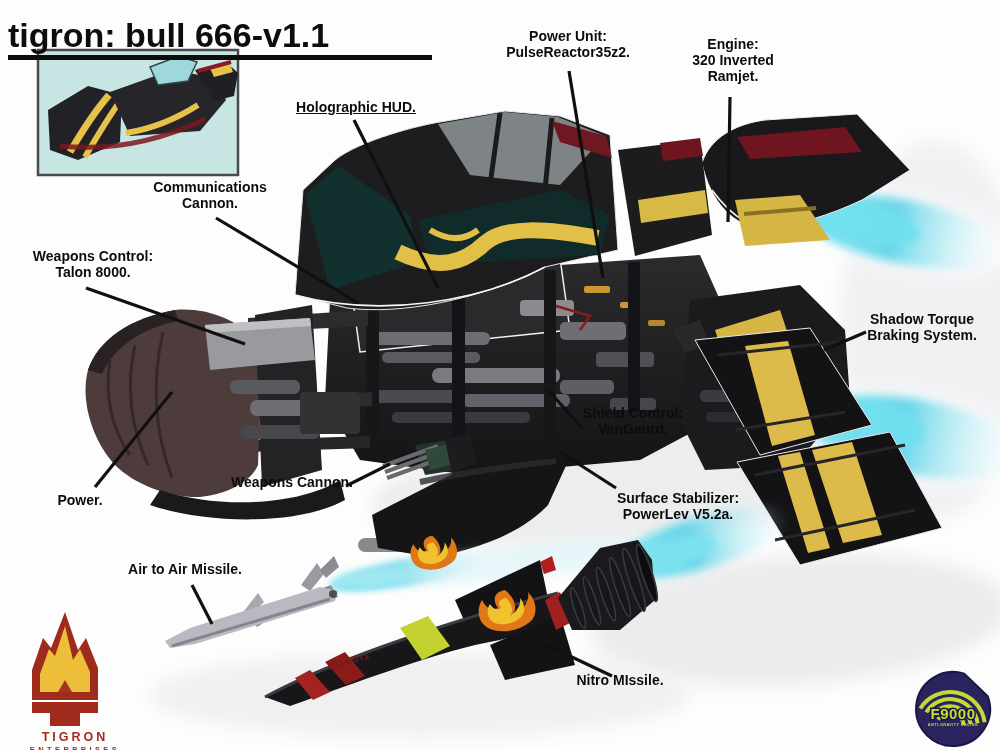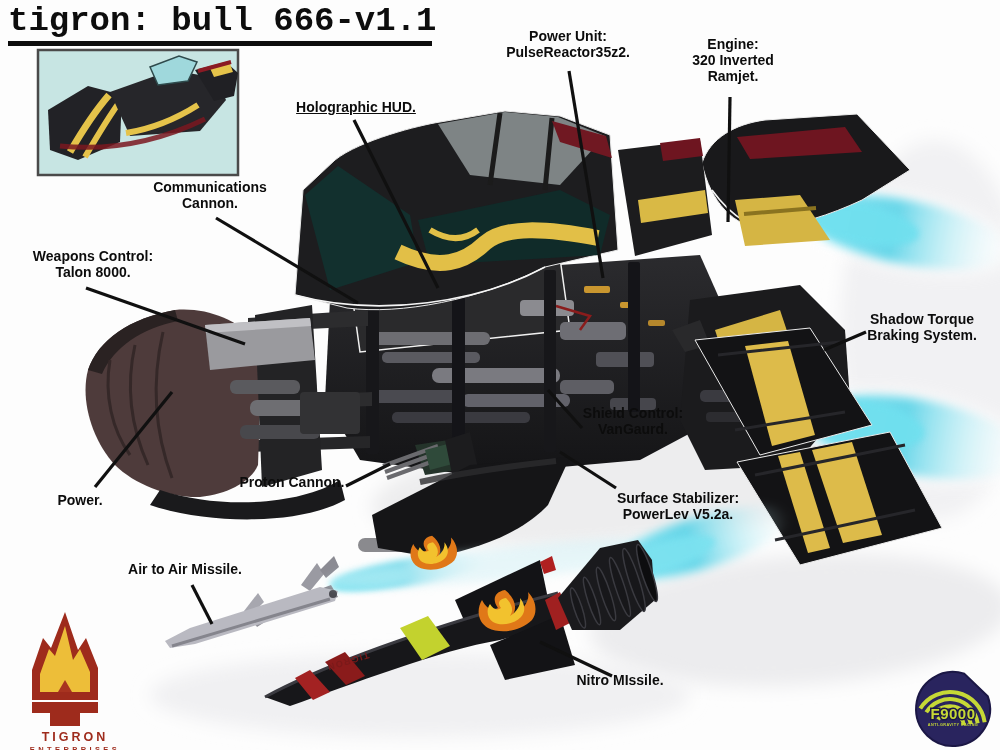--- a/index.html
+++ b/index.html
@@ -5,22 +5,22 @@
   html,body{margin:0;padding:0;background:#ffffff;}
   #stage{position:relative;width:1000px;height:750px;background:#fdfdfd;overflow:hidden;
          font-family:"Liberation Sans",sans-serif;}
   #ship-art{position:absolute;left:0;top:0;z-index:1;}
   #leader-lines{position:absolute;left:0;top:0;z-index:3;pointer-events:none;}
   #callout-layer{position:absolute;left:0;top:0;width:1000px;height:546px;z-index:4;}
   .callout{position:absolute;transform:translateX(-50%);text-align:center;
            font-weight:bold;font-size:14px;line-height:16px;color:#0c0c0c;white-space:nowrap;}
   .leader{stroke:#101010;stroke-width:3.2;stroke-linecap:butt;}
   #title-block{position:absolute;left:8px;top:2px;z-index:5;}
-  #page-title{font-family:Liberation Mono, monospace;font-weight:bold;font-size:34px;
-              letter-spacing:0px;color:#0d0d0d;line-height:38px;}
+  #page-title{font-family:Liberation Sans, sans-serif;font-weight:bold;font-size:34px;
+              letter-spacing:0px;color:#0d0d0d;line-height:38px;margin-top:14px;}
   #title-underline{width:424px;height:5px;background:#0d0d0d;margin-top:1px;}
   #tigron-logo{position:absolute;left:25px;top:608px;width:115px;z-index:5;}
   .tigron-name{font-weight:bold;font-size:12.5px;letter-spacing:3px;color:#9e2b1c;text-align:center;width:100px;}
   .tigron-sub{font-weight:bold;font-size:7.5px;letter-spacing:3.4px;color:#9e2b1c;text-align:center;width:100px;margin-top:1px;}
   #f9000-logo{position:absolute;left:908px;top:663px;z-index:5;}
 </style>
 </head>
 <body>
 
 <div id="stage">
@@ -274,21 +274,21 @@
         <div>Braking System.</div>
       </div>
       <div class="callout" style="left: 658px; top: 490px; margin-left: 20px;">
         <div>Surface Stabilizer:</div>
         <div>PowerLev V5.2a.</div>
       </div>
       <div class="callout" style="left: 80px; top: 492px;">
         <div>Power.</div>
       </div>
       <div class="callout" style="left: 292px; top: 474px;">
-        <div>Proton Cannon.</div>
+        <div>Weapons Cannon.</div>
       </div>
       <div class="callout" style="left: 185px; top: 561px;">
         <div>Air to Air Missile.</div>
       </div>
       <div class="callout" style="left: 620px; top: 672px;">
         <div>Nitro MIssile.</div>
       </div>
     </div>
 
   <div id="title-block">

